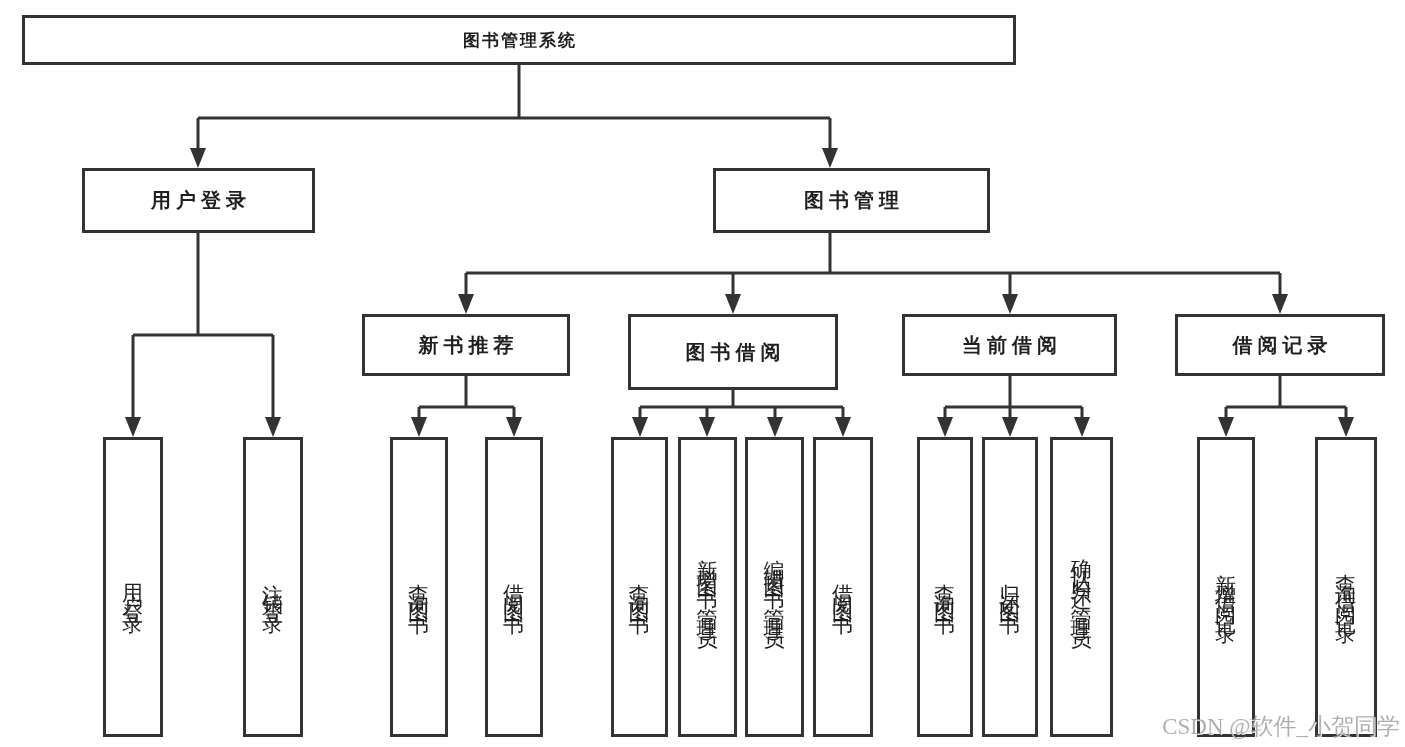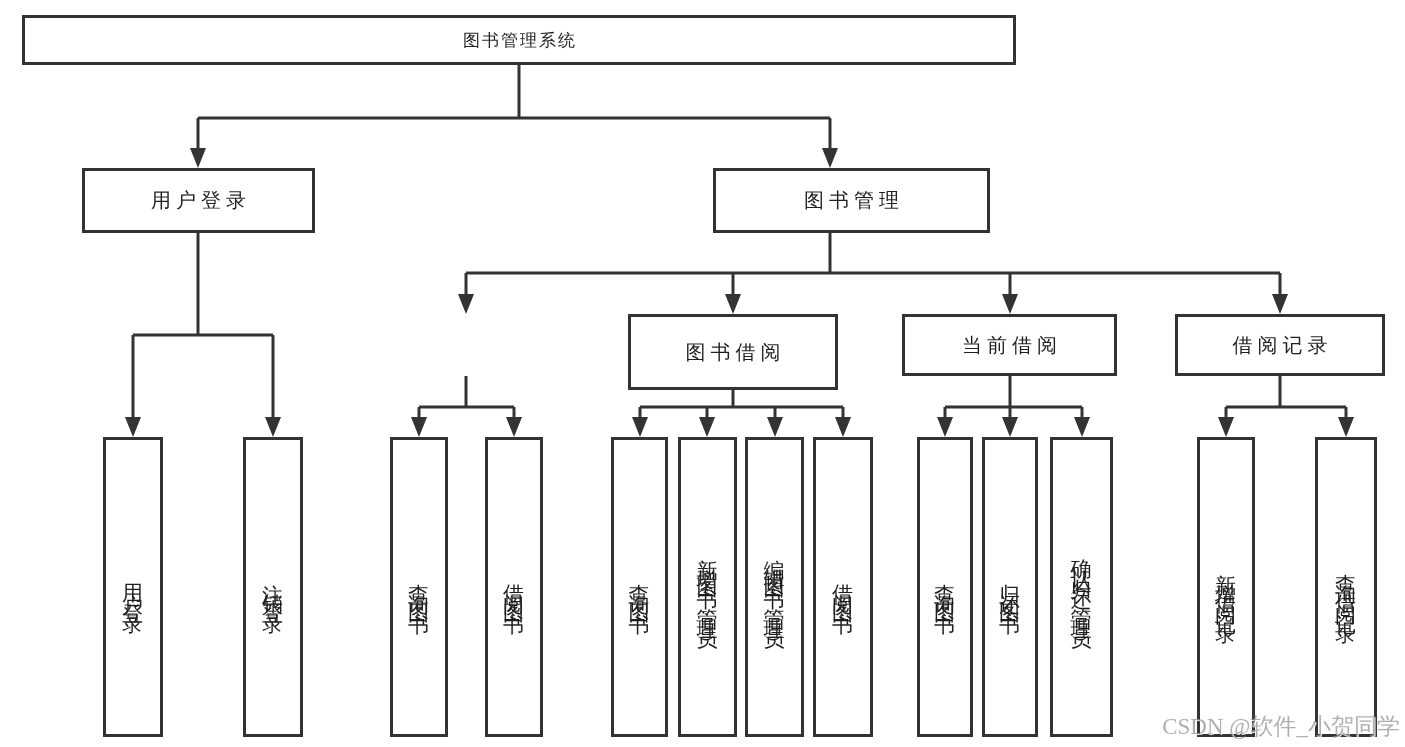--- a/index.html
+++ b/index.html
@@ -26,20 +26,21 @@
     align-items: center;
     justify-content: center;
     z-index: 2;
   }
   .hlabel {
     color: #1f1f1f;
     font-size: 20px;
     letter-spacing: 5px;
     text-indent: 5px;
     white-space: nowrap;
+    font-weight: bold;
   }
   .lvl1 .hlabel {
     font-size: 17px;
     letter-spacing: 2px;
     text-indent: 2px;
   }
   .vlabel {
     writing-mode: vertical-rl;
     text-orientation: mixed;
     color: #1f1f1f;
@@ -145,20 +146,23 @@
     <span class="hlabel">图书管理系统</span>
   </div>
 
   <div class="box" style="left:82px;top:168px;width:233px;height:65px">
     <span class="hlabel">用户登录</span>
   </div>
   <div class="box" style="left:713px;top:168px;width:277px;height:65px">
     <span class="hlabel">图书管理</span>
   </div>
 
+  <div class="box" style="left:362px;top:314px;width:208px;height:62px">
+    <span class="hlabel">新书推荐</span>
+  </div>
   <div class="box" style="left:628px;top:314px;width:210px;height:76px">
     <span class="hlabel">图书借阅</span>
   </div>
   <div class="box" style="left:1175px;top:314px;width:210px;height:62px">
     <span class="hlabel">借阅记录</span>
   </div>
   <div class="box" style="left:902px;top:314px;width:215px;height:62px">
     <span class="hlabel">当前借阅</span>
   </div>
 

